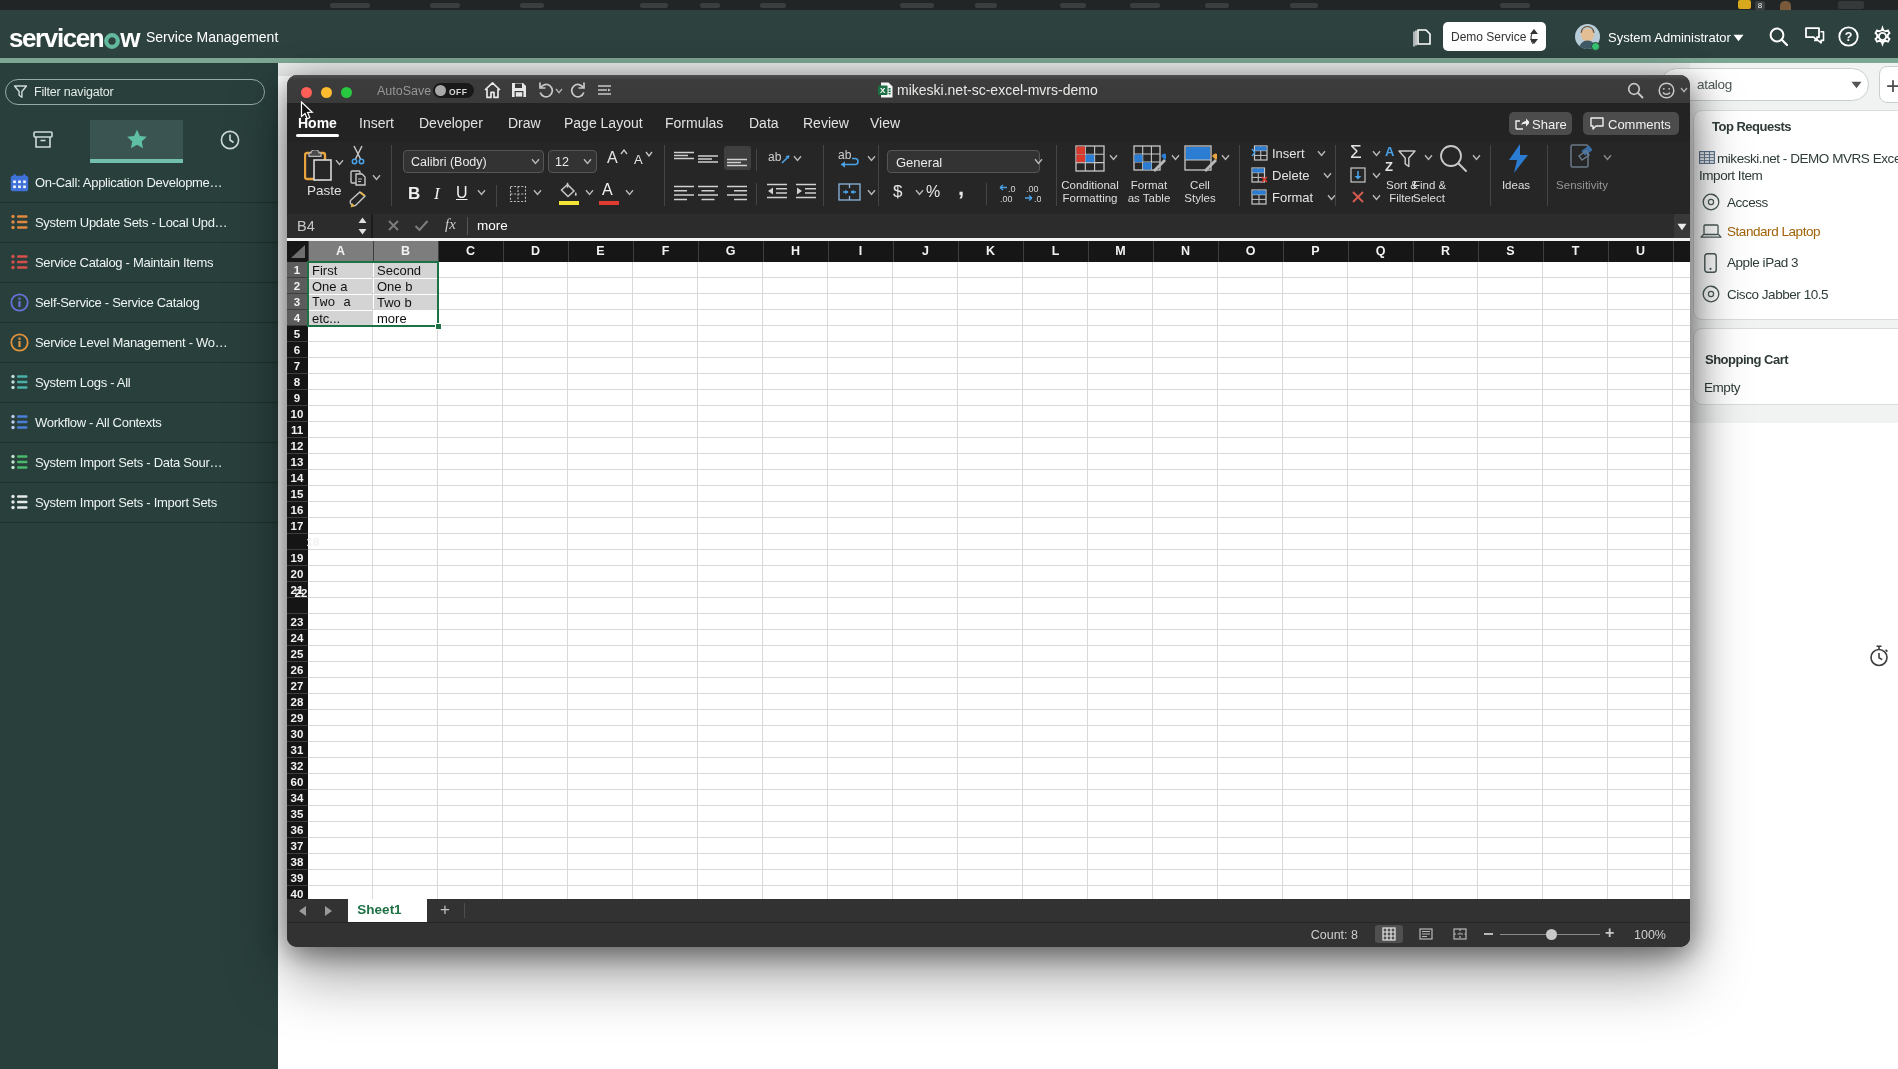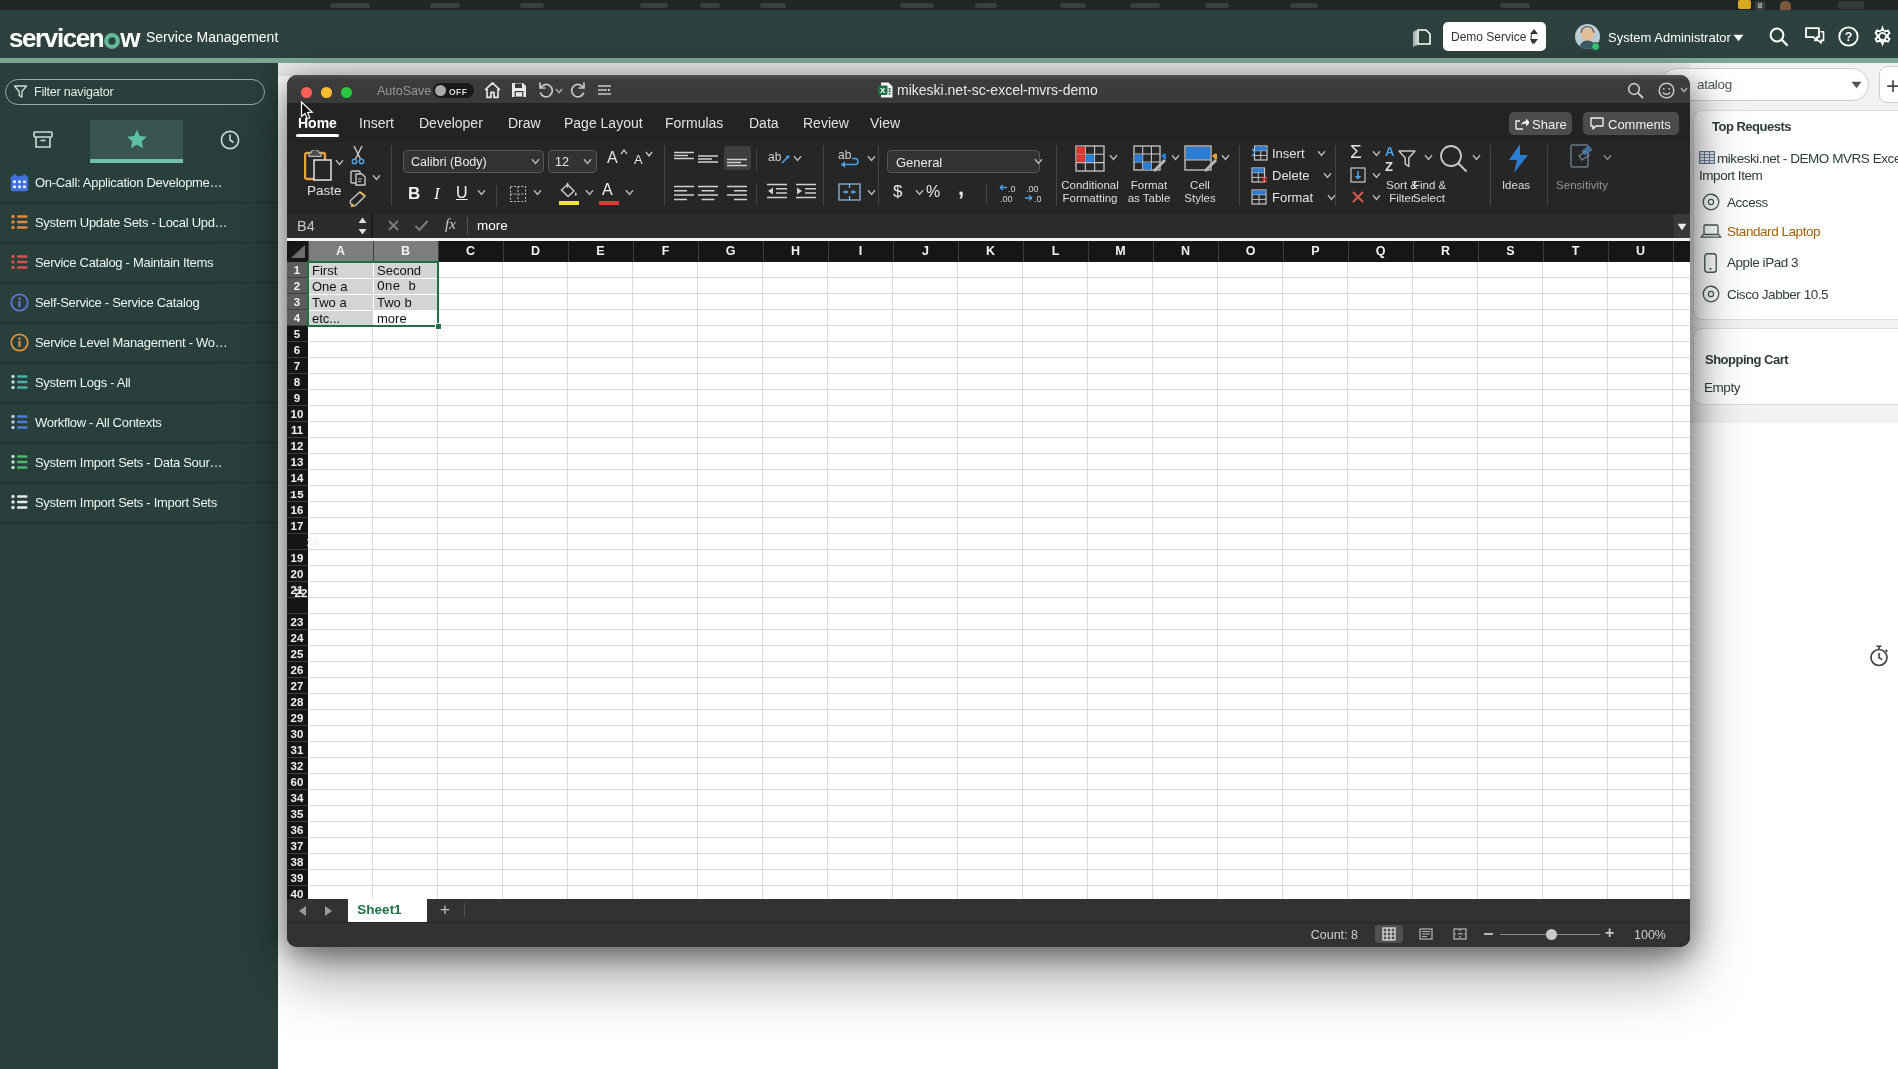--- a/index.html
+++ b/index.html
@@ -712,21 +712,21 @@
 <div class="abs" style="left:0;top:332.5px;width:20px;text-align:center;color:#f2f2f2;font-size:11.5px;font-weight:600;">10</div>
 <div class="abs" style="left:0;top:346px;width:21px;height:1px;background:#3e3e3e;"></div>
 <div class="abs" style="left:0;top:348.5px;width:20px;text-align:center;color:#f2f2f2;font-size:11.5px;font-weight:600;">11</div>
 <div class="abs" style="left:0;top:362px;width:21px;height:1px;background:#3e3e3e;"></div>
 <div class="abs" style="left:0;top:364.5px;width:20px;text-align:center;color:#f2f2f2;font-size:11.5px;font-weight:600;">12</div>
 <div class="abs" style="left:0;top:378px;width:21px;height:1px;background:#3e3e3e;"></div>
 <div class="abs" style="left:0;top:380.5px;width:20px;text-align:center;color:#f2f2f2;font-size:11.5px;font-weight:600;">13</div>
 <div class="abs" style="left:0;top:394px;width:21px;height:1px;background:#3e3e3e;"></div>
 <div class="abs" style="left:0;top:396.5px;width:20px;text-align:center;color:#f2f2f2;font-size:11.5px;font-weight:600;">14</div>
 <div class="abs" style="left:0;top:410px;width:21px;height:1px;background:#3e3e3e;"></div>
-<div class="abs" style="left:0;top:412.5px;width:20px;text-align:center;color:#f2f2f2;font-size:11.5px;font-weight:600;font-family:Liberation Mono, monospace;">15</div>
+<div class="abs" style="left:0;top:412.5px;width:20px;text-align:center;color:#f2f2f2;font-size:11.5px;font-weight:600;">15</div>
 <div class="abs" style="left:0;top:426px;width:21px;height:1px;background:#3e3e3e;"></div>
 <div class="abs" style="left:0;top:428.5px;width:20px;text-align:center;color:#f2f2f2;font-size:11.5px;font-weight:600;">16</div>
 <div class="abs" style="left:0;top:442px;width:21px;height:1px;background:#3e3e3e;"></div>
 <div class="abs" style="left:0;top:444.5px;width:20px;text-align:center;color:#f2f2f2;font-size:11.5px;font-weight:600;">17</div>
 <div class="abs" style="left:0;top:458px;width:21px;height:1px;background:#3e3e3e;"></div>
 <div class="abs" style="left:8px;top:460.5px;width:36px;text-align:center;color:#f2f2f2;font-size:11.5px;font-weight:600;">18</div>
 <div class="abs" style="left:0;top:474px;width:21px;height:1px;background:#3e3e3e;"></div>
 <div class="abs" style="left:0;top:476.5px;width:20px;text-align:center;color:#f2f2f2;font-size:11.5px;font-weight:600;">19</div>
 <div class="abs" style="left:0;top:490px;width:21px;height:1px;background:#3e3e3e;"></div>
 <div class="abs" style="left:0;top:492.5px;width:20px;text-align:center;color:#f2f2f2;font-size:11.5px;font-weight:600;">20</div>
@@ -774,22 +774,22 @@
 <div class="abs" style="left:22px;top:188px;width:64px;height:15px;background:#d4d4d4;"></div>
 <div class="abs" style="left:87px;top:188px;width:64px;height:15px;background:#d4d4d4;"></div>
 <div class="abs" style="left:22px;top:204px;width:64px;height:15px;background:#d4d4d4;"></div>
 <div class="abs" style="left:87px;top:204px;width:64px;height:15px;background:#d4d4d4;"></div>
 <div class="abs" style="left:22px;top:220px;width:64px;height:15px;background:#d4d4d4;"></div>
 <div class="abs" style="left:87px;top:220px;width:64px;height:15px;background:#d4d4d4;"></div>
 <div class="abs" style="left:22px;top:236px;width:64px;height:15px;background:#d4d4d4;"></div>
 <div class="abs" style="left:25px;top:188px;color:#111;font-size:13px;line-height:15px;">First</div>
 <div class="abs" style="left:90px;top:188px;color:#111;font-size:13px;line-height:15px;">Second</div>
 <div class="abs" style="left:25px;top:204px;color:#111;font-size:13px;line-height:15px;">One a</div>
-<div class="abs" style="left:90px;top:204px;color:#111;font-size:13px;line-height:15px;font-family:Liberation Mono, monospace;">One b</div>
-<div class="abs" style="left:25px;top:220px;color:#111;font-size:13px;line-height:15px;">Two a</div>
+<div class="abs" style="left:90px;top:204px;color:#111;font-size:13px;line-height:15px;">One b</div>
+<div class="abs" style="left:25px;top:220px;color:#111;font-size:13px;line-height:15px;font-family:Liberation Mono, monospace;">Two a</div>
 <div class="abs" style="left:90px;top:220px;color:#111;font-size:13px;line-height:15px;">Two b</div>
 <div class="abs" style="left:25px;top:236px;color:#111;font-size:13px;line-height:15px;">etc...</div>
 <div class="abs" style="left:90px;top:236px;color:#111;font-size:13px;line-height:15px;">more</div>
 <div class="abs" style="left:20px;top:186px;width:132px;height:66px;border:2px solid #1e7145;"></div>
 <div class="abs" style="left:148px;top:248px;width:7px;height:7px;background:#1e7145;border:1.5px solid #fff;"></div>
 <div class="abs" style="left:0;top:824px;width:1403px;height:23px;background:#323232;"></div>
 <svg class="ic" style="left:10px;top:830px;" width="11" height="12" viewBox="0 0 11 12">
         <path d="M9 1 L2 6 L9 11 Z" fill="#9a9a9a"></path>
       </svg>
 <svg class="ic" style="left:36px;top:830px;" width="11" height="12" viewBox="0 0 11 12">

